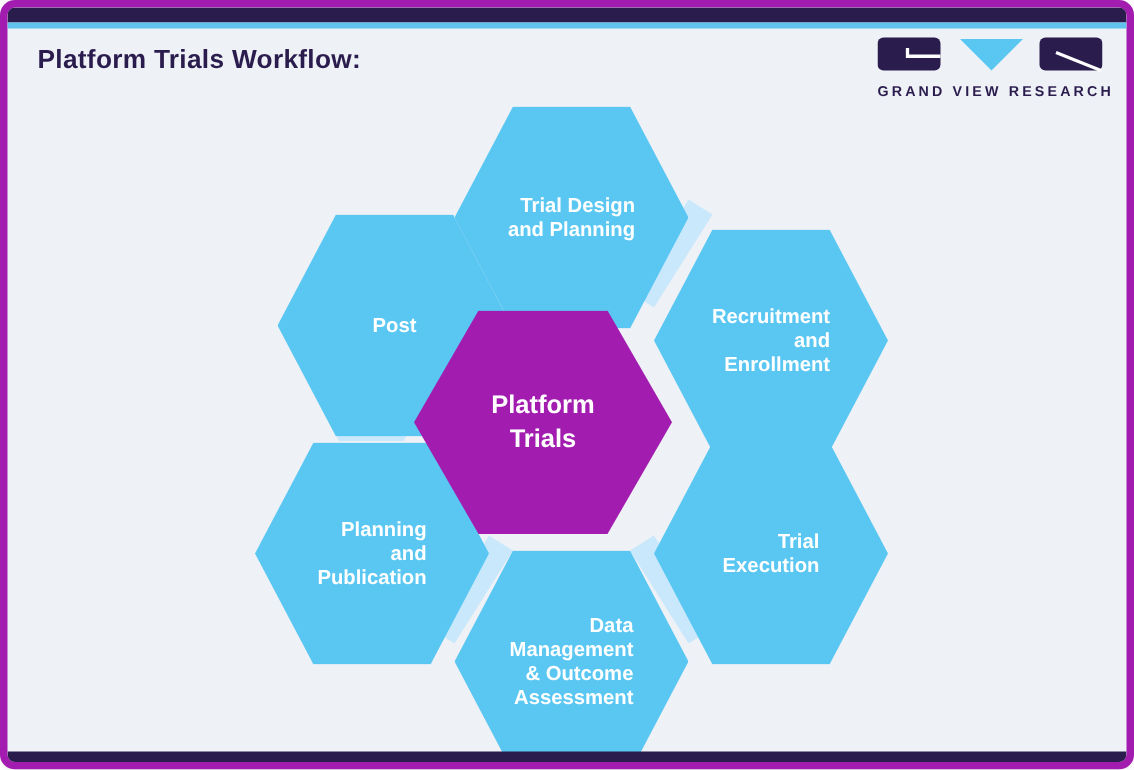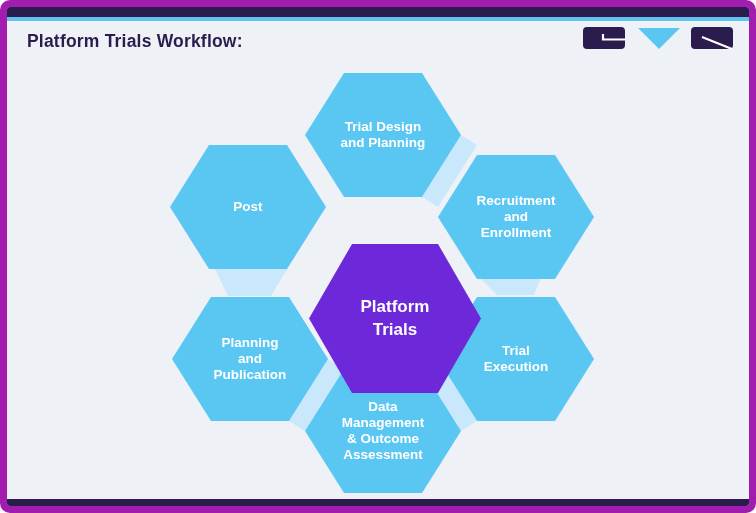--- a/index.html
+++ b/index.html
@@ -1,21 +1,21 @@
 <!DOCTYPE html>
 <html><head>
 <meta charset="utf-8">
 <style>
   * { box-sizing: border-box; margin: 0; padding: 0; }
   html,body { background:#ffffff; font-family:"Liberation Sans", sans-serif; }
   .card {
     position: relative;
     width: 756px; height: 513px;
     background: #eef1f6;
-    border: 7px solid #a21caf;
+    border: 5px solid #a21caf;
     border-radius: 10px;
     overflow: hidden;
     box-shadow: 0 1px 3px rgba(0,0,0,0.08);
     text-decoration: underline;
   }
   .bar-top { position:absolute; top:0; left:0; right:0; height:10px; background:#2b1c4e; z-index:5; }
   .strip-top { position:absolute; top:10px; left:0; right:0; height:4px; background:#5fc3ee; z-index:5; }
   .bar-bottom { position:absolute; bottom:0; left:0; right:0; height:7px; background:#2b1c4e; z-index:5; }
 
   .page-title {
@@ -35,28 +35,28 @@
     position:absolute;
     clip-path: polygon(0 50%, 25% 0, 75% 0, 100% 50%, 75% 100%, 25% 100%);
     background:#5ac7f2;
     display:flex; align-items:center; justify-content:center;
     text-align:center; z-index:2;
   }
   .hex .label {
     color:#ffffff; font-weight:bold; font-size:13.5px;
     line-height:1.18; white-space:pre-line;
   }
-  .hex-outer { width:156px; height:124px; }
+  .hex-outer { width:156px; height:148px;text-align:right; }
   .hex-top      { left:298px; top:66px;  }
   .hex-tr       { left:431px; top:148px; }
   .hex-br       { left:431px; top:290px; }
   .hex-bottom   { left:298px; top:362px; }
   .hex-bl       { left:165px; top:290px; }
-  .hex-tl       { left:163px; top:138px; }
-  .hex-center   { left:302px; top:202px; width:172px; height:149px; background:#6d28d9; z-index:3;margin-top:35px; }
+  .hex-tl       { left:180px; top:138px; }
+  .hex-center   { left:271px; top:202px; width:172px; height:149px; background:#a21caf; z-index:3; }
   .hex-center .label { font-size:17px; line-height:1.3; }
 
   
   .conn { position:absolute; background:#c9e8fb; z-index:1; }
   .conn-design-recruitment   { left:410px; top:124px; width:66px; height:82px;
     clip-path: polygon(44px 4px, 60px 14px, 21px 76px, 5px 66px); }
   .conn-recruitment-execution{ left:458px; top:258px; width:88px; height:34px;
     clip-path: polygon(7px 5px, 79px 5px, 69px 30px, 32px 30px); }
   .conn-execution-data       { left:410px; top:348px; width:66px; height:82px;
     clip-path: polygon(21px 4px, 60px 66px, 44px 76px, 5px 14px); }
@@ -76,20 +76,21 @@
   <h1 class="page-title">Platform Trials Workflow:</h1>
 
   <div class="logo">
     <svg width="150" height="24" viewBox="0 0 150 24">
       <rect x="0" y="1" width="42" height="22" rx="4" fill="#2b1c4e"></rect>
       <polyline points="42,13.5 20,13.5 20,8" stroke="#ffffff" stroke-width="2.2" fill="none"></polyline>
       <polygon points="55,2 97,2 76,23" fill="#5ac7f2"></polygon>
       <rect x="108" y="1" width="42" height="22" rx="4" fill="#2b1c4e"></rect>
       <line x1="119" y1="11" x2="149" y2="23" stroke="#ffffff" stroke-width="2"></line>
     </svg>
+    <div class="logo-text">GRAND VIEW RESEARCH</div>
   </div>
 
   <div class="conn conn-design-recruitment"></div>
   <div class="conn conn-recruitment-execution"></div>
   <div class="conn conn-execution-data"></div>
   <div class="conn conn-data-reporting"></div>
   <div class="conn conn-reporting-post"></div>
 
   <div class="hex hex-outer hex-top">
     <span class="label">Trial Design

